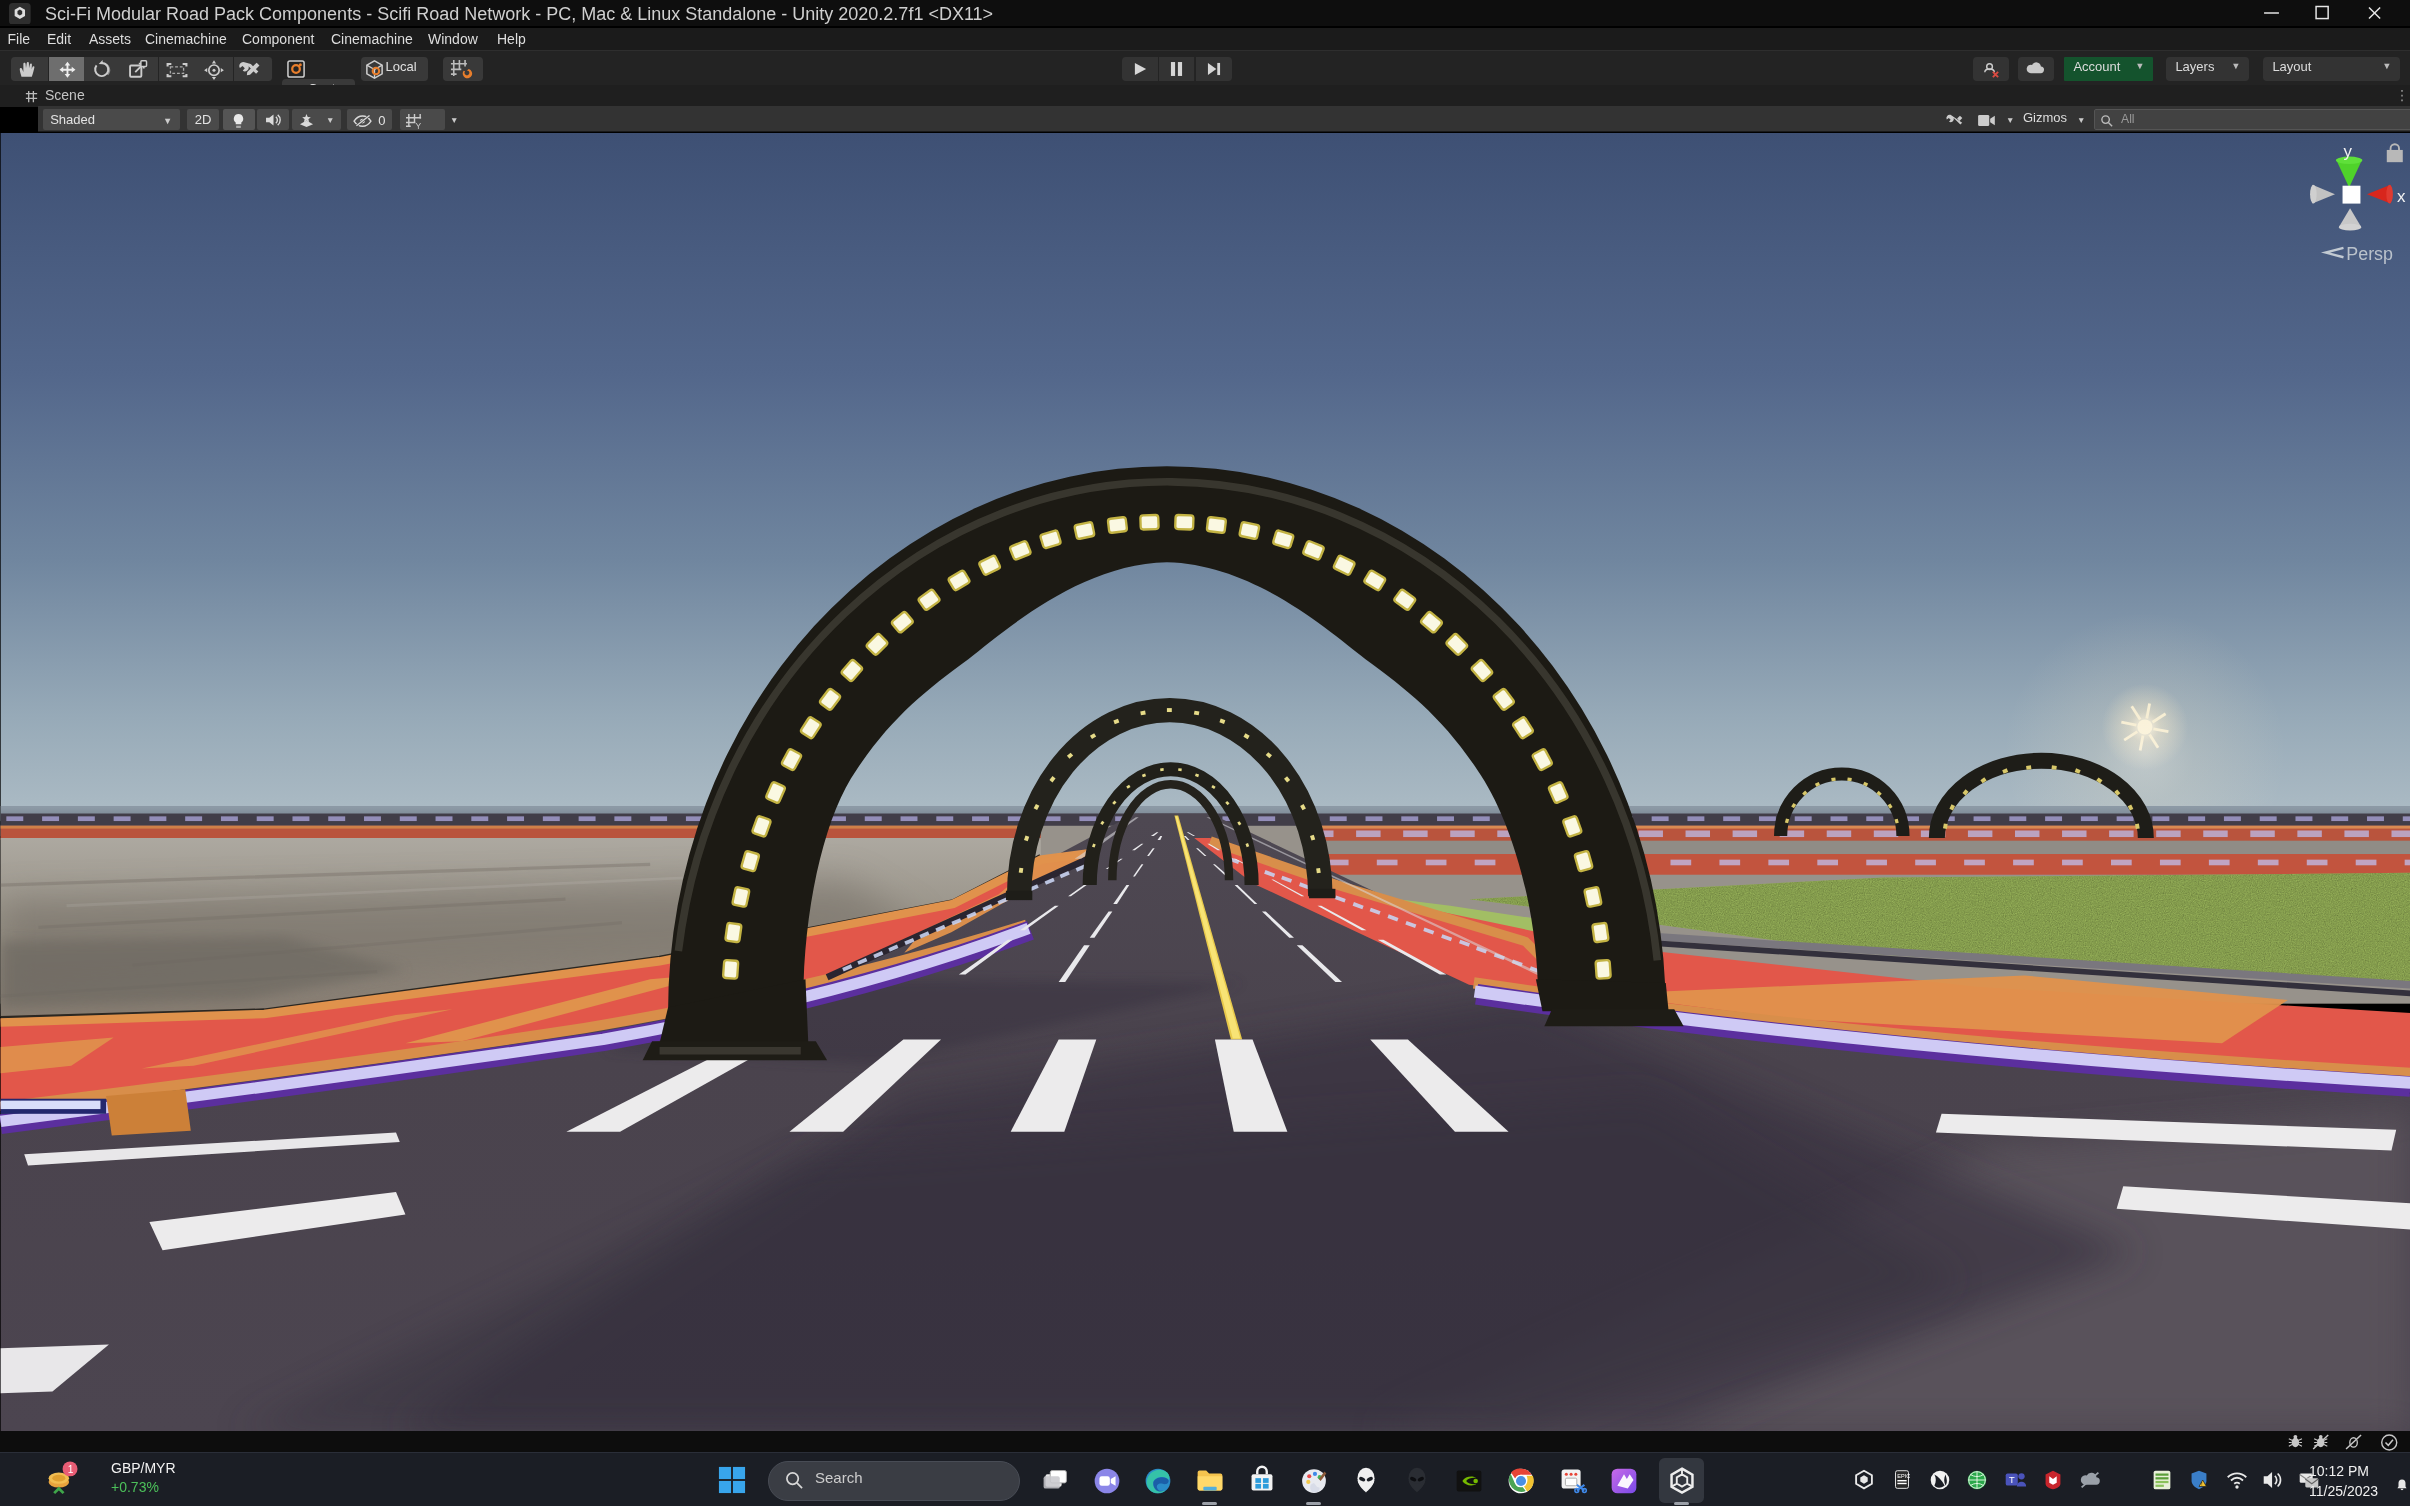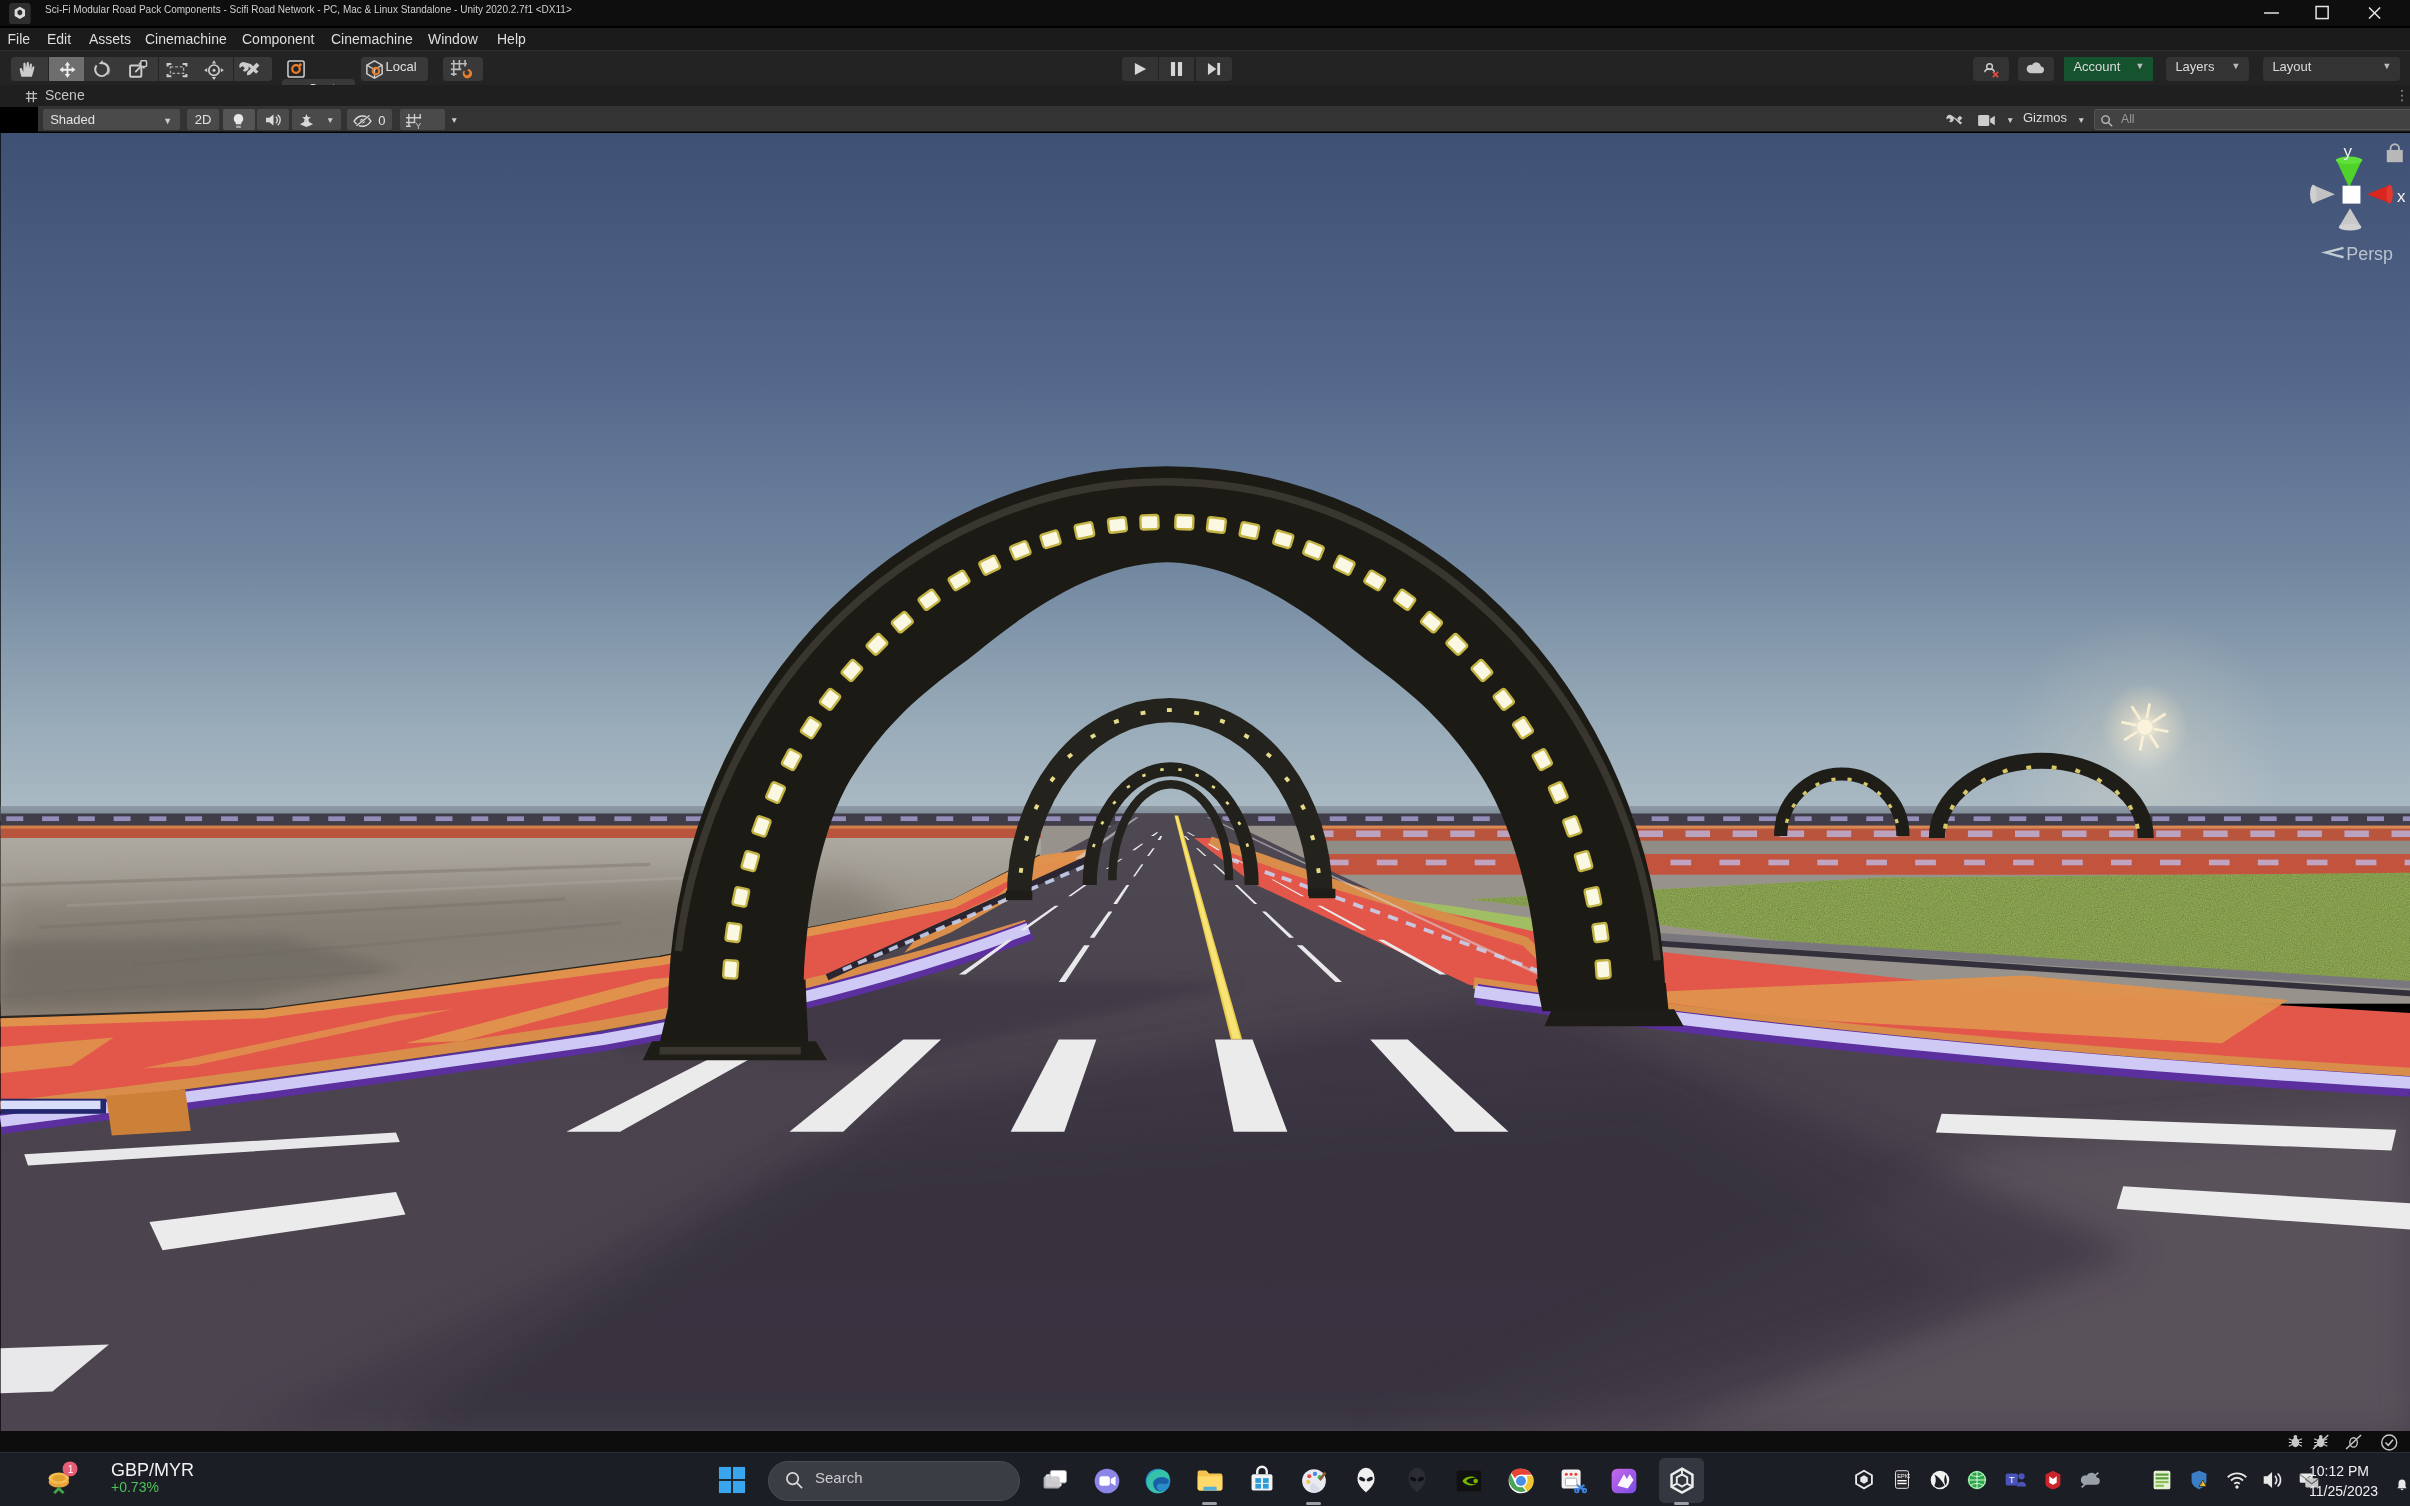--- a/index.html
+++ b/index.html
@@ -1,17 +1,17 @@
 <!DOCTYPE html>
 <html style="font-size:15px"><head><meta charset="utf-8"><style>
 * { margin:0; padding:0; box-sizing:border-box; }
 body { font-family:"Liberation Sans", sans-serif; -webkit-font-smoothing:antialiased; background:#000; width:2411px; height:1507px; overflow:hidden; }
 #screen { position:relative; width:2411px; height:1507px; background:#000; }
 .abs { position:absolute; }
-#titlebar { left:0; top:0; width:2411px; height:26px; background:#0E0E0E; color:#CFCFCF; font-size:10px; }
+#titlebar { left:0; top:0; width:2411px; height:26px; background:#0E0E0E; color:#CFCFCF; font-size:18px; }
 #menubar { left:0; top:28px; width:2411px; height:23.5px; background:#1B1B1B; color:#DEDEDE; font-size:14px; }
 #toolbar { left:0; top:50px; width:2411px; height:35px; background:#232323; border-top:0.9px solid #2E2E2E; }
 #tabrow { left:0; top:85px; width:2411px; height:21.7px; background:#1F1F1F; color:#C4C4C4; font-size:14px; }
 #scenebar { left:0; top:106px; width:2411px; height:26px; background:#333333; color:#DDD; font-size:13px; border-bottom:0.9px solid #191919;margin-left:38px; }
 .tbtn { position:absolute; top:5.6px; height:24.5px; background:#393939; }
 .seg { border-right:0.9px solid #242424; }
 #statusbar { left:0; top:1431px; width:2411px; height:21px; background:#0D0D0D; }
 #taskbar { left:0; top:1452px; width:2411px; height:55px; background:#1B1E25; border-top:0.9px solid #2A2E38; }
 .ctl { position:absolute; top:2.8px; height:21px; background:#4A4A4A; border-radius:1.9px; color:#E3E3E3; font-size:13px; line-height:21px; }
 </style></head>
@@ -647,21 +647,21 @@
 
 <div id="taskbar" class="abs">
       <svg class="abs" style="left:43px;top:7.5px" width="41" height="40" viewBox="0 0 44 42">
 <ellipse cx="17" cy="22" rx="11" ry="6" fill="#E8A33D"></ellipse>
         <ellipse cx="17" cy="18" rx="11" ry="6" fill="#F2BE52"></ellipse>
         <ellipse cx="17" cy="18" rx="7" ry="3.6" fill="#E0A030"></ellipse>
 <circle cx="29" cy="8" r="8" fill="#E85D75"></circle>
         <text x="26.5" y="12" fill="#FFF" font-size="11" font-family="Liberation Sans">1</text>
 <path d="M12 34 L17 29 L22 34" stroke="#3FA64A" stroke-width="3" fill="none"></path>
 </svg>
-<span class="abs" style="left:111px;top:6.6px;color:#F2F2F2;font-size:18px;">GBP/MYR</span>
+<span class="abs" style="left:111px;top:6.6px;color:#F2F2F2;font-size:14px;">GBP/MYR</span>
 <span class="abs" style="left:111px;top:26px;color:#4CC05A;font-size:14px;">+0.73%</span>
 <svg class="abs" style="left:718px;top:13px" width="28" height="28" viewBox="0 0 30 30">
 <rect x="1" y="1" width="13" height="13" fill="#38A5EC"></rect>
         <rect x="16" y="1" width="13" height="13" fill="#38A5EC"></rect>
         <rect x="1" y="16" width="13" height="13" fill="#38A5EC"></rect>
         <rect x="16" y="16" width="13" height="13" fill="#38A5EC"></rect>
 </svg>
 <div class="abs" style="left:768px;top:7.5px;width:252px;height:40px;background:#3A3D44;border:0.9px solid #484C55;border-radius:20px;"></div>
 <svg class="abs" style="left:785px;top:18px" width="19" height="19" viewBox="0 0 20 20">
         <circle cx="8" cy="8" r="6" stroke="#D8D8D8" stroke-width="1.8" fill="none"></circle>

